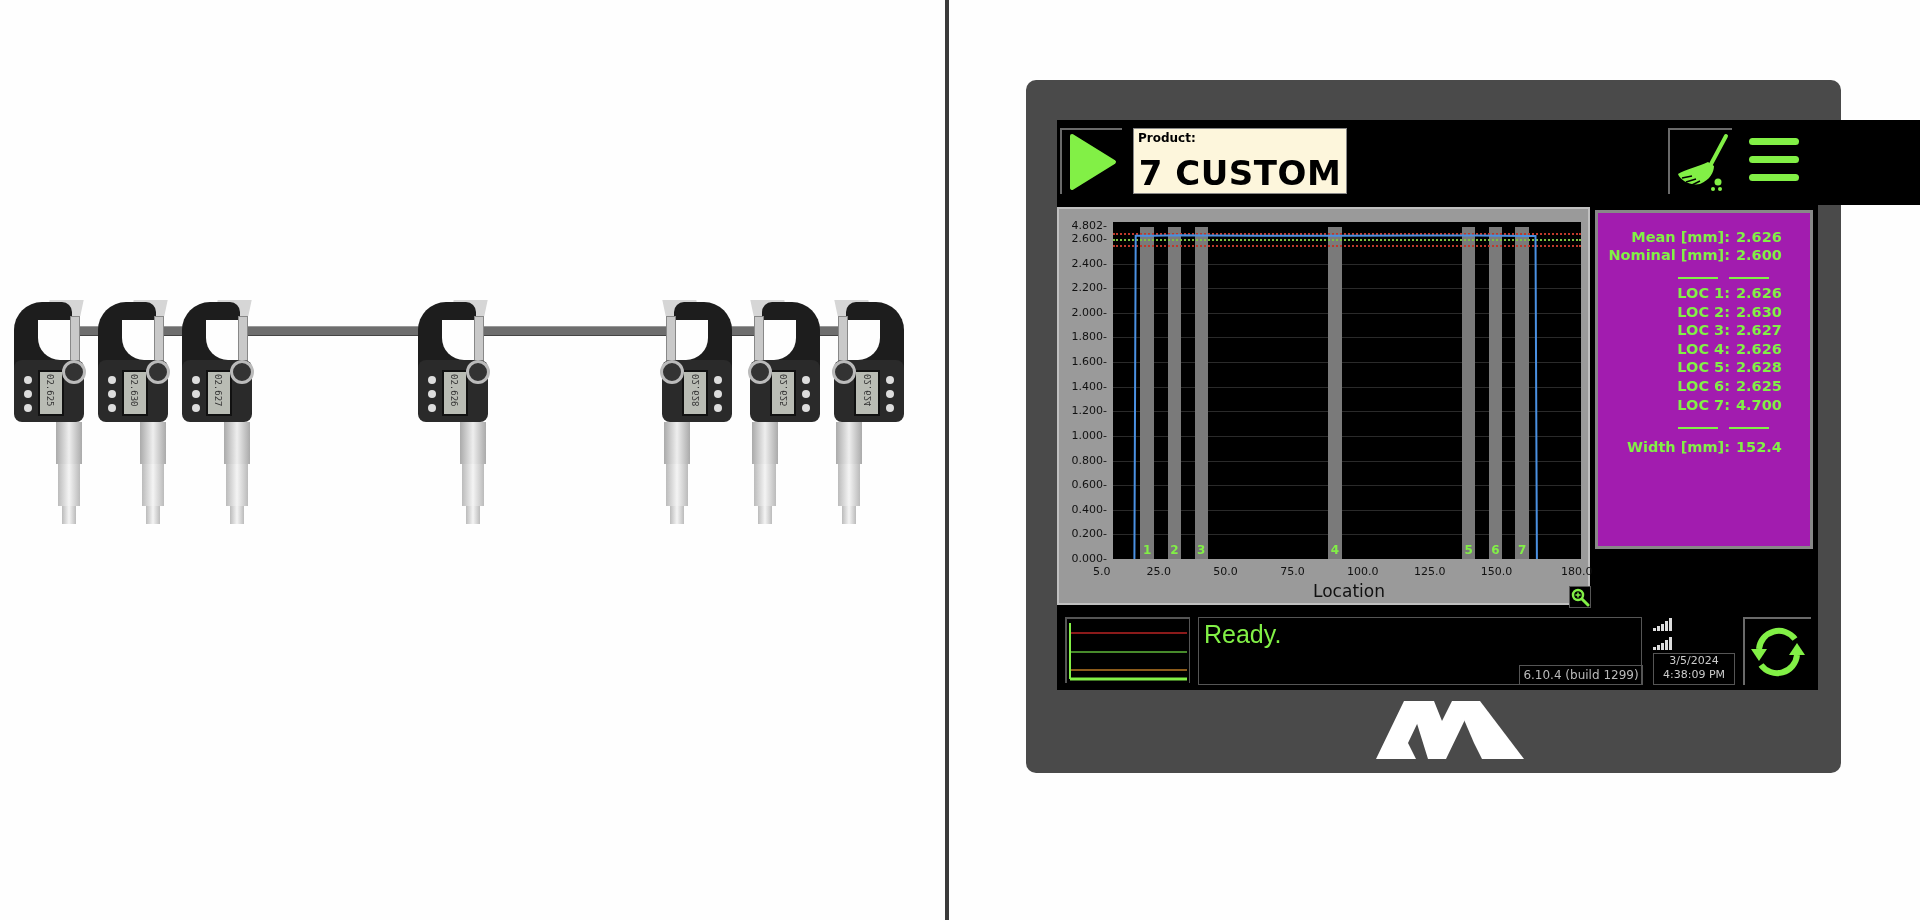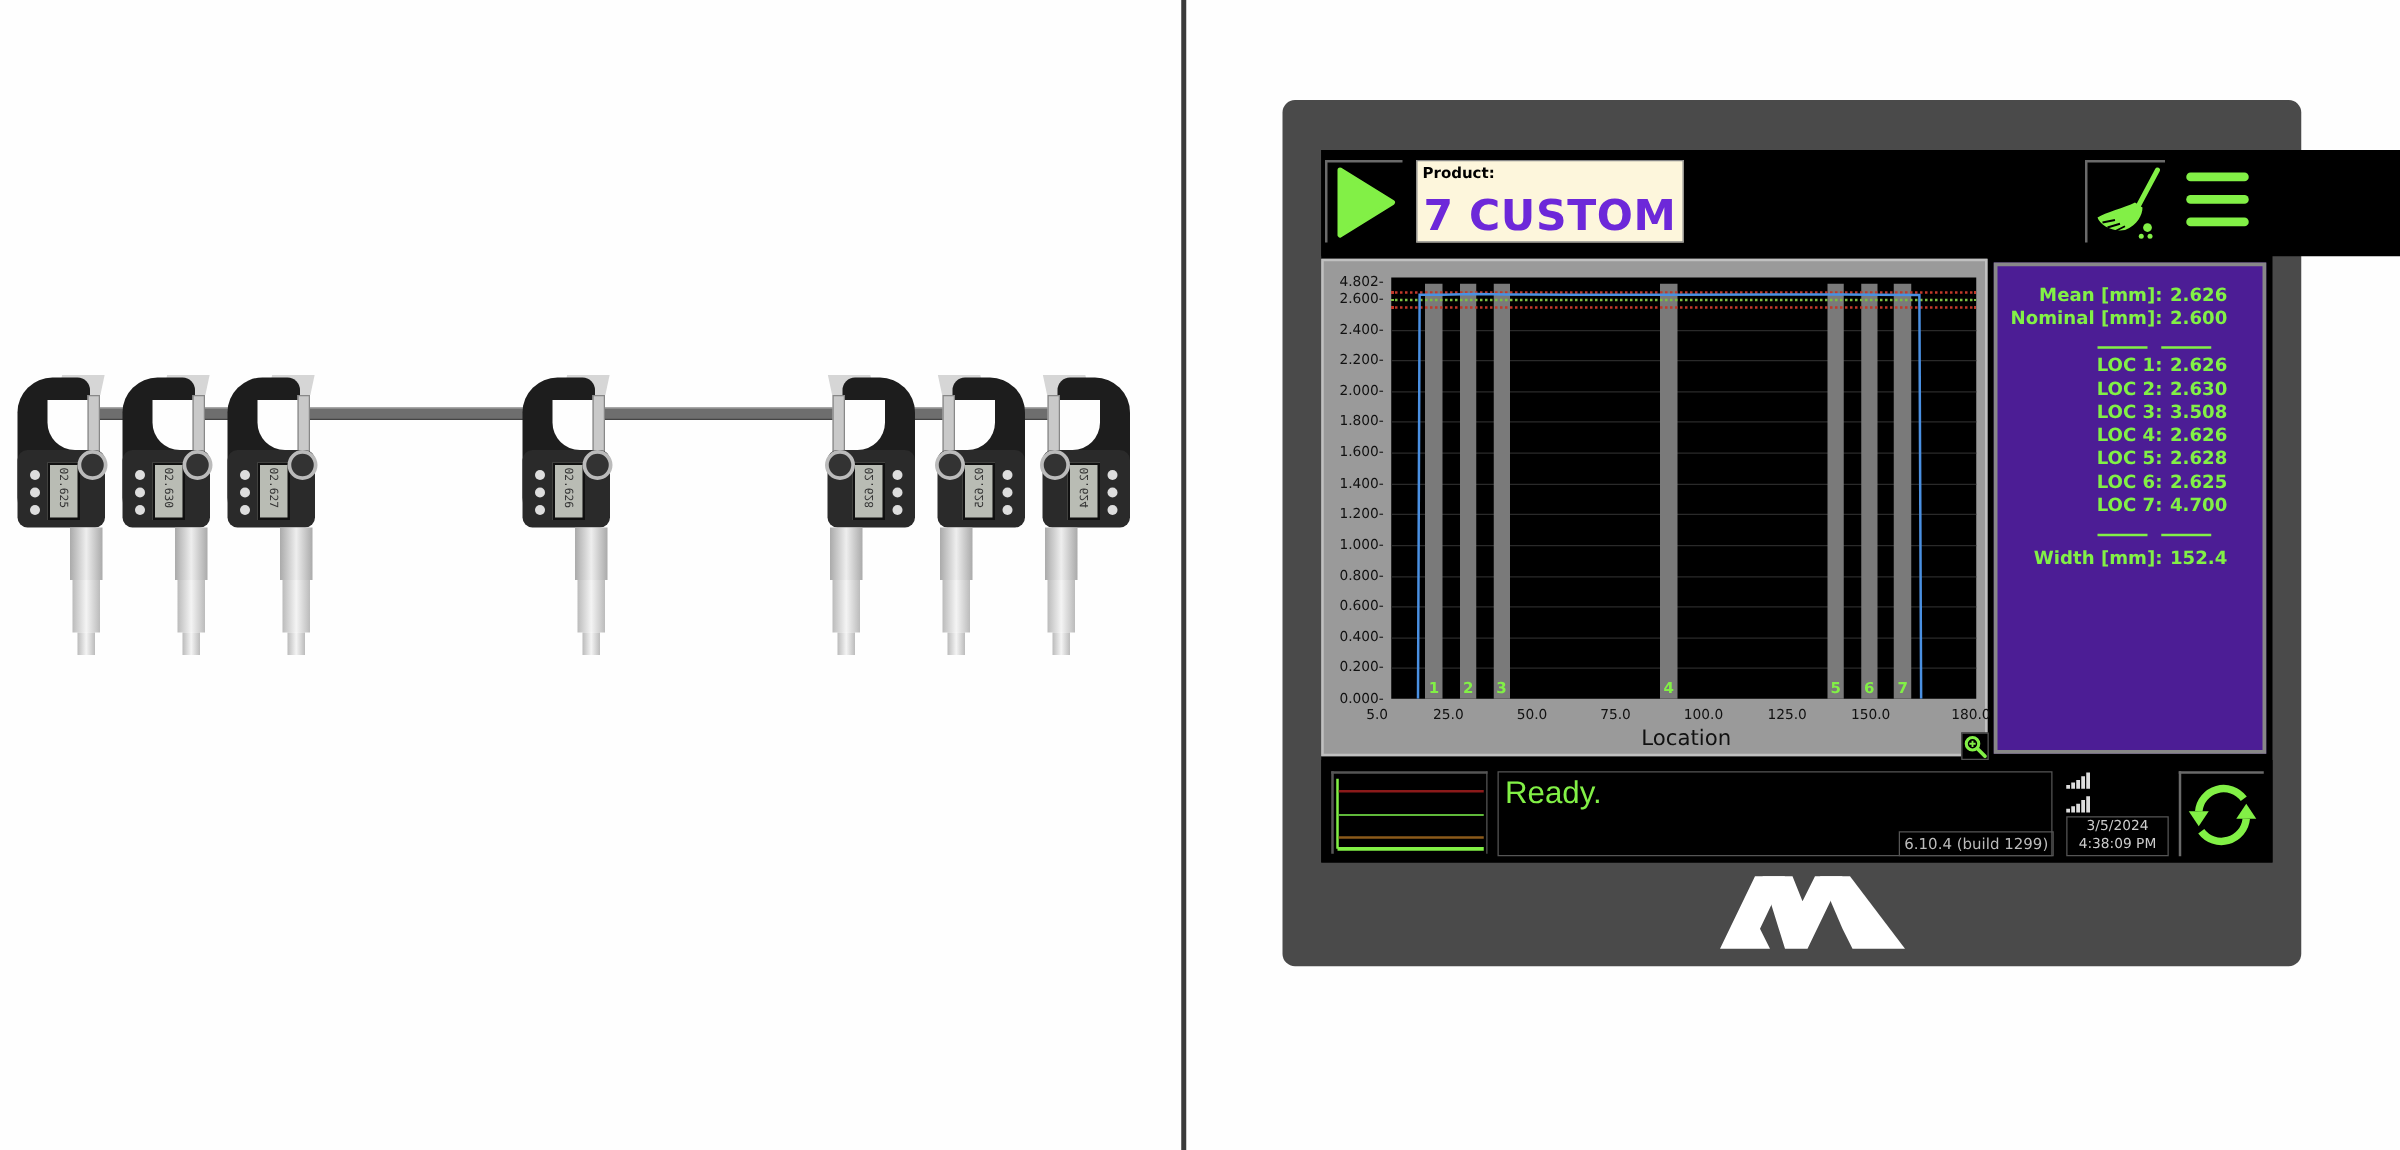--- a/index.html
+++ b/index.html
@@ -23,37 +23,37 @@
   .mic .thimble{position:absolute;left:50px;top:166px;width:22px;height:42px;background:linear-gradient(90deg,#bbb,#f4f4f4,#bbb);}
   .mic .ratchet{position:absolute;left:54px;top:208px;width:14px;height:18px;background:linear-gradient(90deg,#bbb,#f4f4f4,#bbb);}
   .mic.flip{transform:scaleX(-1);}
   
   #device{left:1026px;top:80px;width:815px;height:693px;background:#4a4a4a;border-radius:10px;}
   #screen{left:1057px;top:120px;width:761px;height:570px;background:#000;}
   #header{left:0;top:0;width:921px;height:85px;background:#000;}
   #play-btn{left:3px;top:8px;width:60px;height:64px;border-top:2px solid #6a6a6a;border-left:2px solid #6a6a6a;cursor:pointer;}
   #product-box{left:76px;top:8px;width:212px;height:64px;background:#fdf6dc;border:1px solid #888;}
   #product-label{left:4px;top:2px;font-size:12px;font-weight:bold;color:#000;}
-  #product-value{left:0;top:24px;width:212px;text-align:center;font-size:34px;font-weight:bold;color:#6d28d9;letter-spacing:0.5px;}
+  #product-value{left:0;top:24px;width:212px;text-align:center;font-size:34px;font-weight:bold;color:#000000;letter-spacing:0.5px;}
   #clean-btn{left:611px;top:8px;width:62px;height:64px;border-top:2px solid #6a6a6a;border-left:2px solid #6a6a6a;cursor:pointer;}
   #menu-btn{left:690px;top:14px;width:56px;height:52px;cursor:pointer;}
   .menu-bar{position:absolute;left:2px;width:50px;height:7px;border-radius:4px;background:#82f046;}
   
   #chart-panel{left:0;top:87px;width:533px;height:398px;background:#9a9a9a;border:2px solid #c0c0c0;box-sizing:border-box;}
   #plot{left:54px;top:13px;width:468px;height:337px;background:#000;}
   .ylab{position:absolute;left:0;width:48px;text-align:right;font-size:11px;color:#111;}
   .xlab{position:absolute;top:356px;width:40px;margin-left:-20px;font-size:11px;color:#111;}
   .gridh{position:absolute;left:0;width:468px;height:1px;background:#2a2a2a;}
   .bar{position:absolute;bottom:0;height:332px;background:#7a7a7a;}
   .barnum{position:absolute;bottom:2px;width:100%;text-align:center;font-size:12px;font-weight:bold;color:#82f046;}
   .limit{position:absolute;left:0;width:468px;height:0;border-top:2px dotted;}
   #x-title{left:200px;top:372px;width:180px;text-align:center;font-size:17px;color:#111;}
   #zoom-btn{left:510px;top:377px;width:20px;height:20px;background:#000;border:1px solid #555;cursor:pointer;}
   
-  #stats-panel{left:538px;top:90px;width:218px;height:393px;background:#4c1d95;border:3px solid #888;box-sizing:border-box;}
+  #stats-panel{left:538px;top:90px;width:218px;height:339px;background:#a21caf;border:3px solid #888;box-sizing:border-box;}
   .srow{position:absolute;left:0;width:212px;height:18px;font-size:14.5px;font-weight:bold;color:#82f046;}
   .srow .k{position:absolute;right:80px;text-align:right;white-space:nowrap;}
   .srow .v{position:absolute;left:138px;}
   .sep{position:absolute;height:2px;background:#82f046;}
   
   #footer{left:0;top:488px;width:761px;height:82px;background:#000;}
   #mini-chart{left:8px;top:9px;width:122px;height:64px;border-top:2px solid #555;border-left:2px solid #555;border-right:1px solid #555;}
   #status-box{left:141px;top:9px;width:442px;height:66px;border:1px solid #555;}
   #status-text{left:5px;top:2px;font-size:25px;color:#82f046;font-family:"Liberation Sans",sans-serif;}
   #version-box{left:320px;top:47px;width:122px;height:18px;border:1px solid #555;color:#bbb;font-size:12px;text-align:center;line-height:18px;}
@@ -324,21 +324,21 @@
         <div class="srow" style="top: 72px;">
           <span class="k">LOC 1:</span>
           <span class="v">2.626</span>
         </div>
         <div class="srow" style="top: 90.6px;">
           <span class="k">LOC 2:</span>
           <span class="v">2.630</span>
         </div>
         <div class="srow" style="top: 109.2px;">
           <span class="k">LOC 3:</span>
-          <span class="v">3.508</span>
+          <span class="v">2.627</span>
         </div>
         <div class="srow" style="top: 127.8px;">
           <span class="k">LOC 4:</span>
           <span class="v">2.626</span>
         </div>
         <div class="srow" style="top: 146.4px;">
           <span class="k">LOC 5:</span>
           <span class="v">2.628</span>
         </div>
         <div class="srow" style="top: 165px;">

